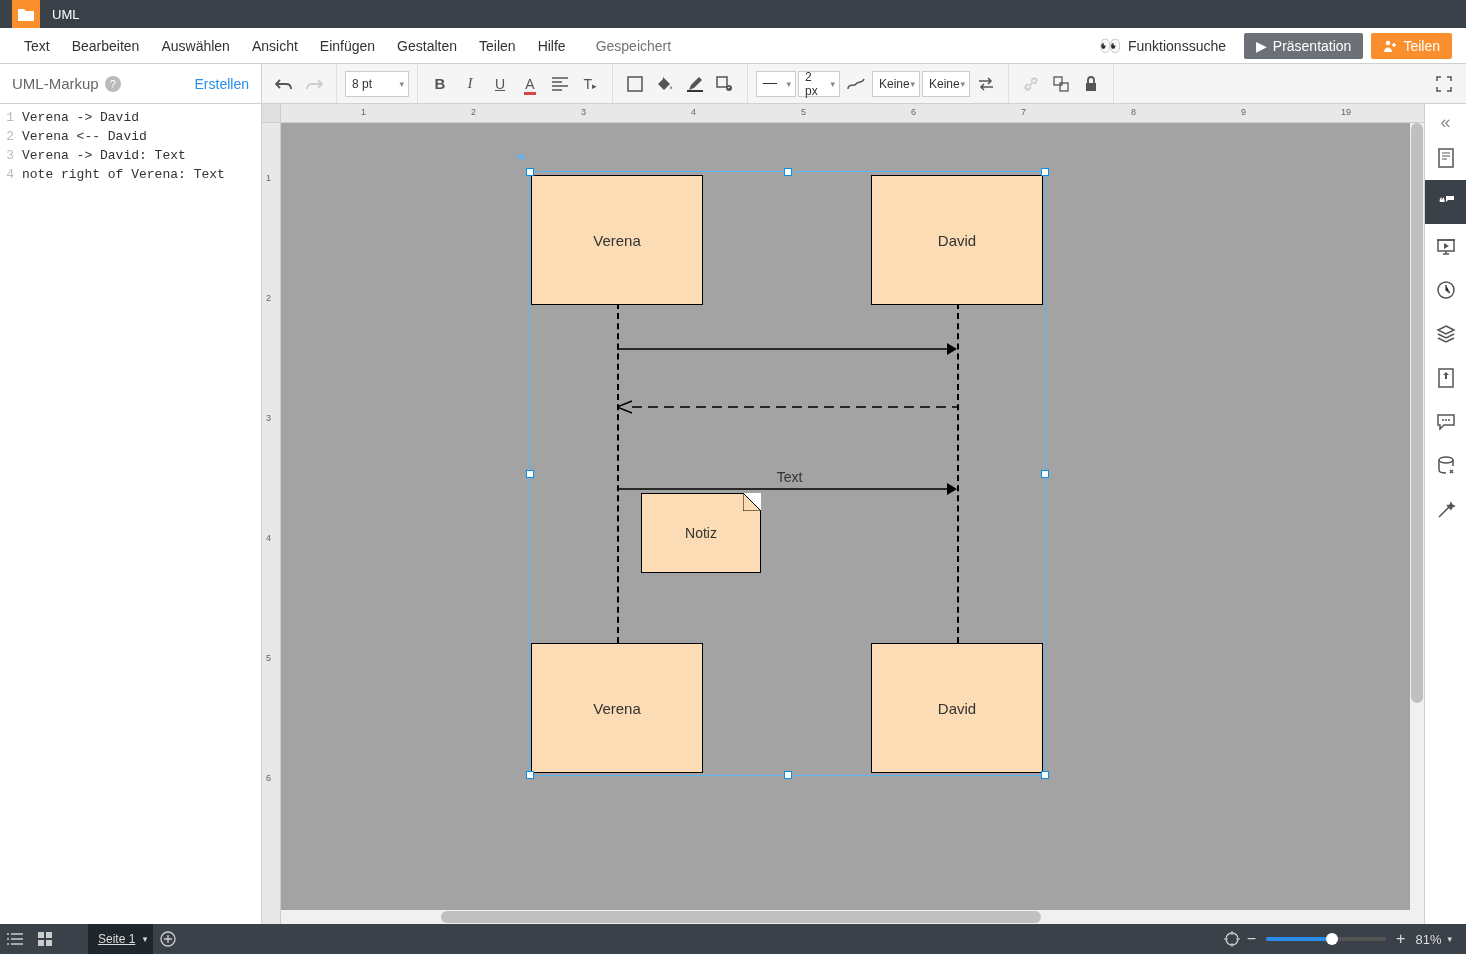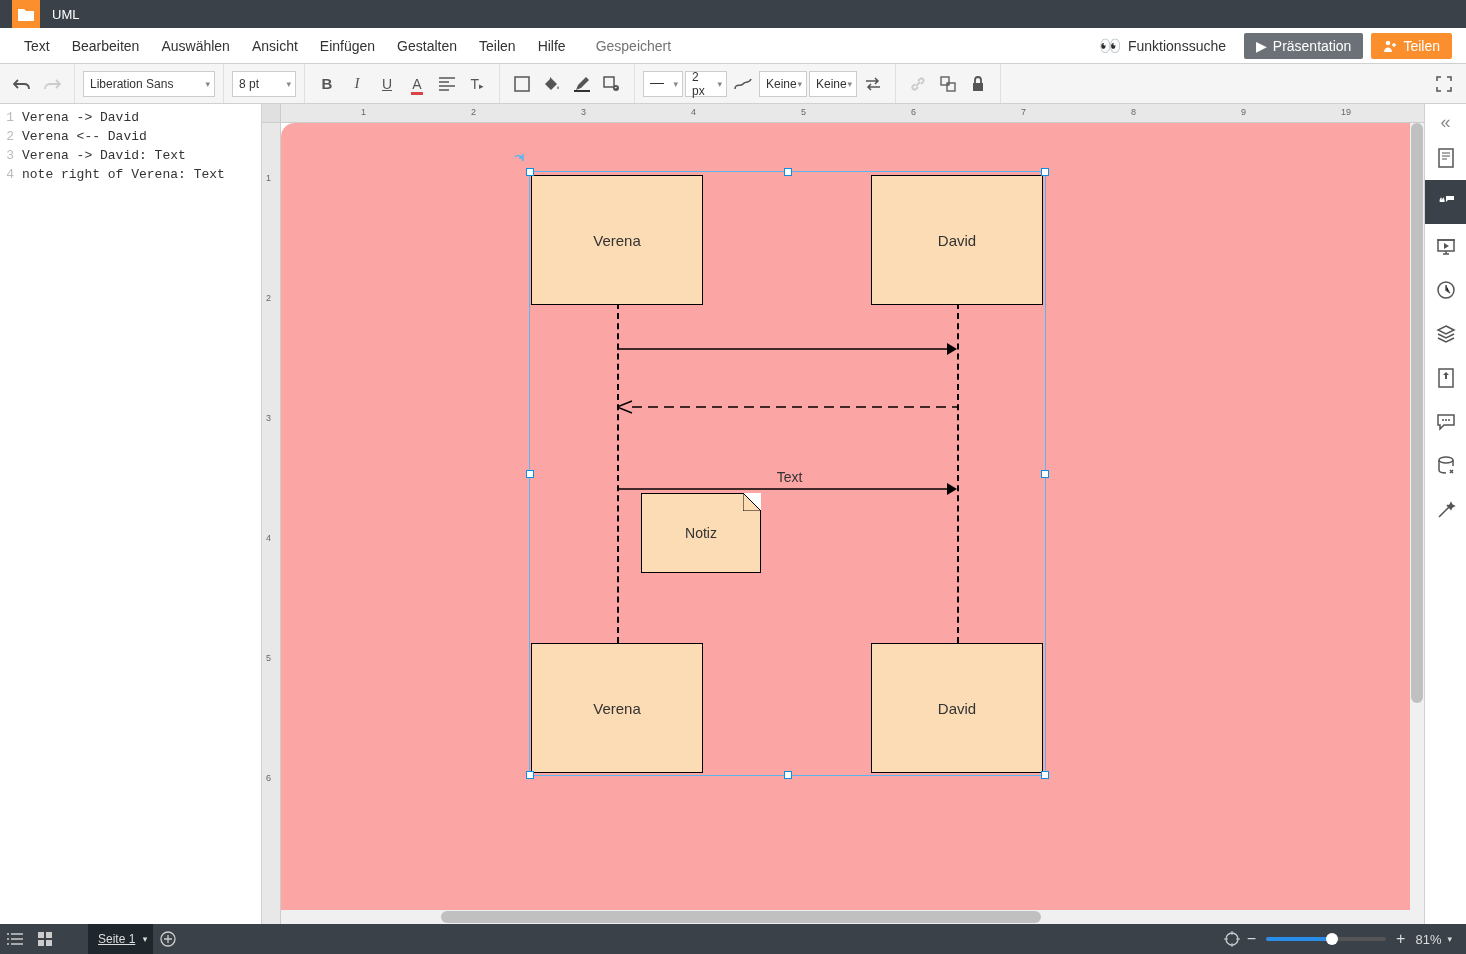--- a/index.html
+++ b/index.html
@@ -40,21 +40,21 @@
   .left-editor { width: 262px; background: #fff; border-right: 1px solid #d0d0d0; font-family: "Courier New", monospace; font-size: 13px; padding-top: 4px; }
   .left-editor .line { display: flex; padding: 2px 0; }
   .left-editor .ln { width: 22px; text-align: right; color: #bbb; padding-right: 8px; user-select: none; }
   .left-editor .code { flex: 1; white-space: pre; }
   
   
   .canvas-wrap { flex: 1; position: relative; background: #fff; overflow: hidden; }
   .ruler-h { position: absolute; top: 0; left: 19px; right: 0; height: 19px; background: #e8e8e8; border-bottom: 1px solid #ccc; }
   .ruler-v { position: absolute; top: 19px; left: 0; bottom: 0; width: 19px; background: #e8e8e8; border-right: 1px solid #ccc; }
   .ruler-corner { position: absolute; top: 0; left: 0; width: 19px; height: 19px; background: #e0e0e0; border-right: 1px solid #ccc; border-bottom: 1px solid #ccc; }
-  .canvas { position: absolute; top: 19px; left: 19px; right: 0; bottom: 0; background: #fca5a5; border-radius: 14px; }
+  .canvas { position: absolute; top: 19px; left: 19px; right: 0; bottom: 0; background: #a3a3a3; }
   
   
   .diagram { position: absolute; top: 50px; left: 248px; width: 760px; height: 730px; }
   .lifeline { position: absolute; width: 1px; border-left: 2px dashed #000; }
   .actor-box { position: absolute; width: 172px; height: 130px; background: #fcdcb4; border: 1px solid #000; display: flex; align-items: center; justify-content: center; font-size: 15px; }
   .note-box { position: absolute; width: 120px; height: 80px; background: #fcdcb4; border: 1px solid #000; display: flex; align-items: center; justify-content: center; font-size: 14px; }
   
   
   .selection { position: absolute; border: 1px solid #5ab5f0; pointer-events: none; }
   .sel-handle { position: absolute; width: 8px; height: 8px; background: #fff; border: 1px solid #0b8fe2; }
@@ -124,35 +124,35 @@
           <circle cx="5" cy="3" r="2.3" fill="#fff"></circle>
           <path fill="#fff" d="M1 12c0-3 2-4.5 4-4.5s4 1.5 4 4.5z"></path>
           <path stroke="#fff" stroke-width="1.5" d="M11 3v4M9 5h4"></path>
         </svg>
     </span>
     <span>Teilen</span>
   </div>
 </div>
 
 <div class="toolbar">
+  <div class="left-panel-head">
+    <span class="label">UML-Markup</span>
+    <span class="help-icon">?</span>
+    <span class="create">Erstellen</span>
+  </div>
   <div class="toolgroup">
     <div class="tool-btn">
         <svg width="18" height="14" viewBox="0 0 18 14">
           <path fill="none" stroke="#555" stroke-width="1.8" d="M5 3L1 7l4 4M1 7h10c3 0 5 2 5 5"></path>
         </svg>
       </div>
     <div class="tool-btn disabled">
         <svg width="18" height="14" viewBox="0 0 18 14">
           <path fill="none" stroke="#ccc" stroke-width="1.8" d="M13 3l4 4-4 4M17 7H7c-3 0-5 2-5 5"></path>
         </svg>
-      </div>
-  </div>
-  <div class="toolgroup">
-    <div class="select-wrap">
-        <div class="select-like" style="width:132px">Liberation Sans</div>
       </div>
   </div>
   <div class="toolgroup">
     <div class="select-wrap">
         <div class="select-like" style="width:64px">8 pt</div>
       </div>
   </div>
   <div class="toolgroup">
     <div class="tool-btn">
         <b style="font-size:15px">B</b>

